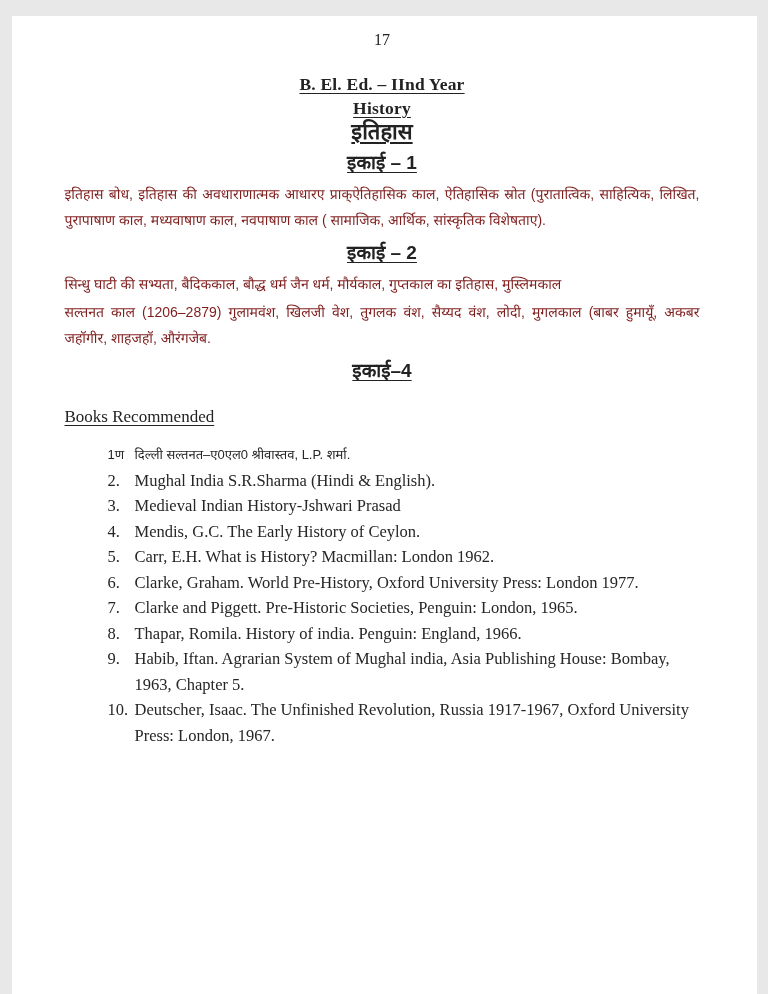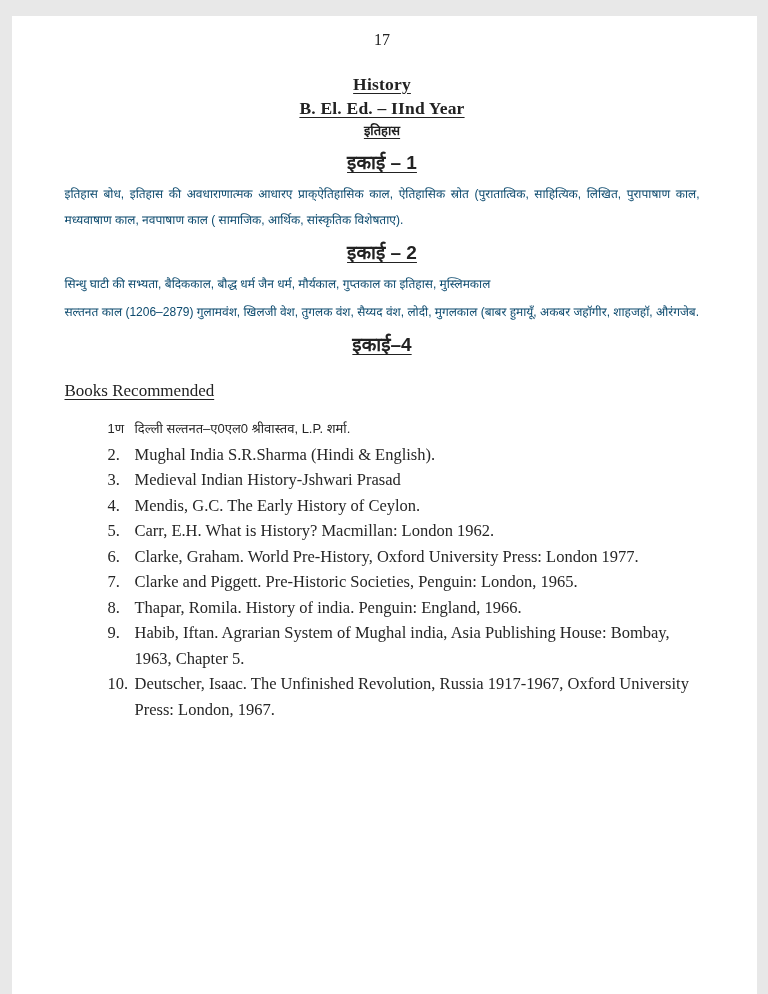--- a/index.html
+++ b/index.html
@@ -25,41 +25,41 @@
   }
   .title-en {
     font-family: "Liberation Serif", "DejaVu Serif", serif;
     font-weight: 700;
     font-size: 17.5px;
     line-height: 24px;
     text-align: center;
     letter-spacing: 0.2px;
   }
   .title-hi {
-    font-family: Liberation Mono, monospace;
+    font-family: Liberation Serif, serif;
     font-weight: 700;
-    font-size: 13px;
+    font-size: 22px;
     line-height: 23px;
     text-align: center;
   }
   .unit-heading {
     font-family: "Liberation Sans", "DejaVu Sans", sans-serif;
     font-weight: 700;
     font-size: 19px;
     line-height: 23px;
     text-align: center;
     margin: 8px 0 7px 0;
   }
   .para {
     font-family: "Liberation Sans", "DejaVu Sans", sans-serif;
-    font-size: 12px;
+    font-size: 14px;
     line-height: 26px;
     text-align: justify;
     text-align-last: left;
-    color: #0c4a6e;
+    color: #7f1d1d;
     margin: 0 0 2px 0;
   }
   .books-heading {
     font-family: Liberation Serif, serif;
     font-size: 17px;
     line-height: 22px;
     margin-top: 24px;
   }
   .book-list {
     margin-top: 14px;
@@ -83,22 +83,22 @@
     font-size: 13px;
   }
 </style>
 </head>
 <body>
 
 <div class="page">
 
   <div class="page-number">17</div>
 
+  <div class="title-en"><span class="u">B. El. Ed. – IInd Year</span></div>
   <div class="title-en"><span class="u">History</span></div>
-  <div class="title-en"><span class="u">B. El. Ed. – IInd Year</span></div>
   <div class="title-hi"><span class="u">इतिहास</span></div>
 
   <div class="unit-heading"><span class="u">इकाई – 1</span></div>
   <p class="para">इतिहास बोध, इतिहास की अवधाराणात्मक आधारए प्राक्ऐतिहासिक काल, ऐतिहासिक स्रोत (पुरातात्विक, साहित्यिक, लिखित, पुरापाषाण काल, मध्यवाषाण काल, नवपाषाण काल ( सामाजिक, आर्थिक, सांस्कृतिक विशेषताए).</p>
 
   <div class="unit-heading"><span class="u">इकाई – 2</span></div>
   <p class="para">सिन्धु घाटी की सभ्यता, बैदिककाल, बौद्ध धर्म जैन धर्म, मौर्यकाल, गुप्तकाल का इतिहास, मुस्लिमकाल</p>
 
   <p class="para">सल्तनत काल (1206–2879) गुलामवंश, खिलजी वेश, तुगलक वंश, सैय्यद वंश, लोदी, मुगलकाल (बाबर हुमायूँ, अकबर जहॉगीर, शाहजहॉ, औरंगजेब.</p>
 

